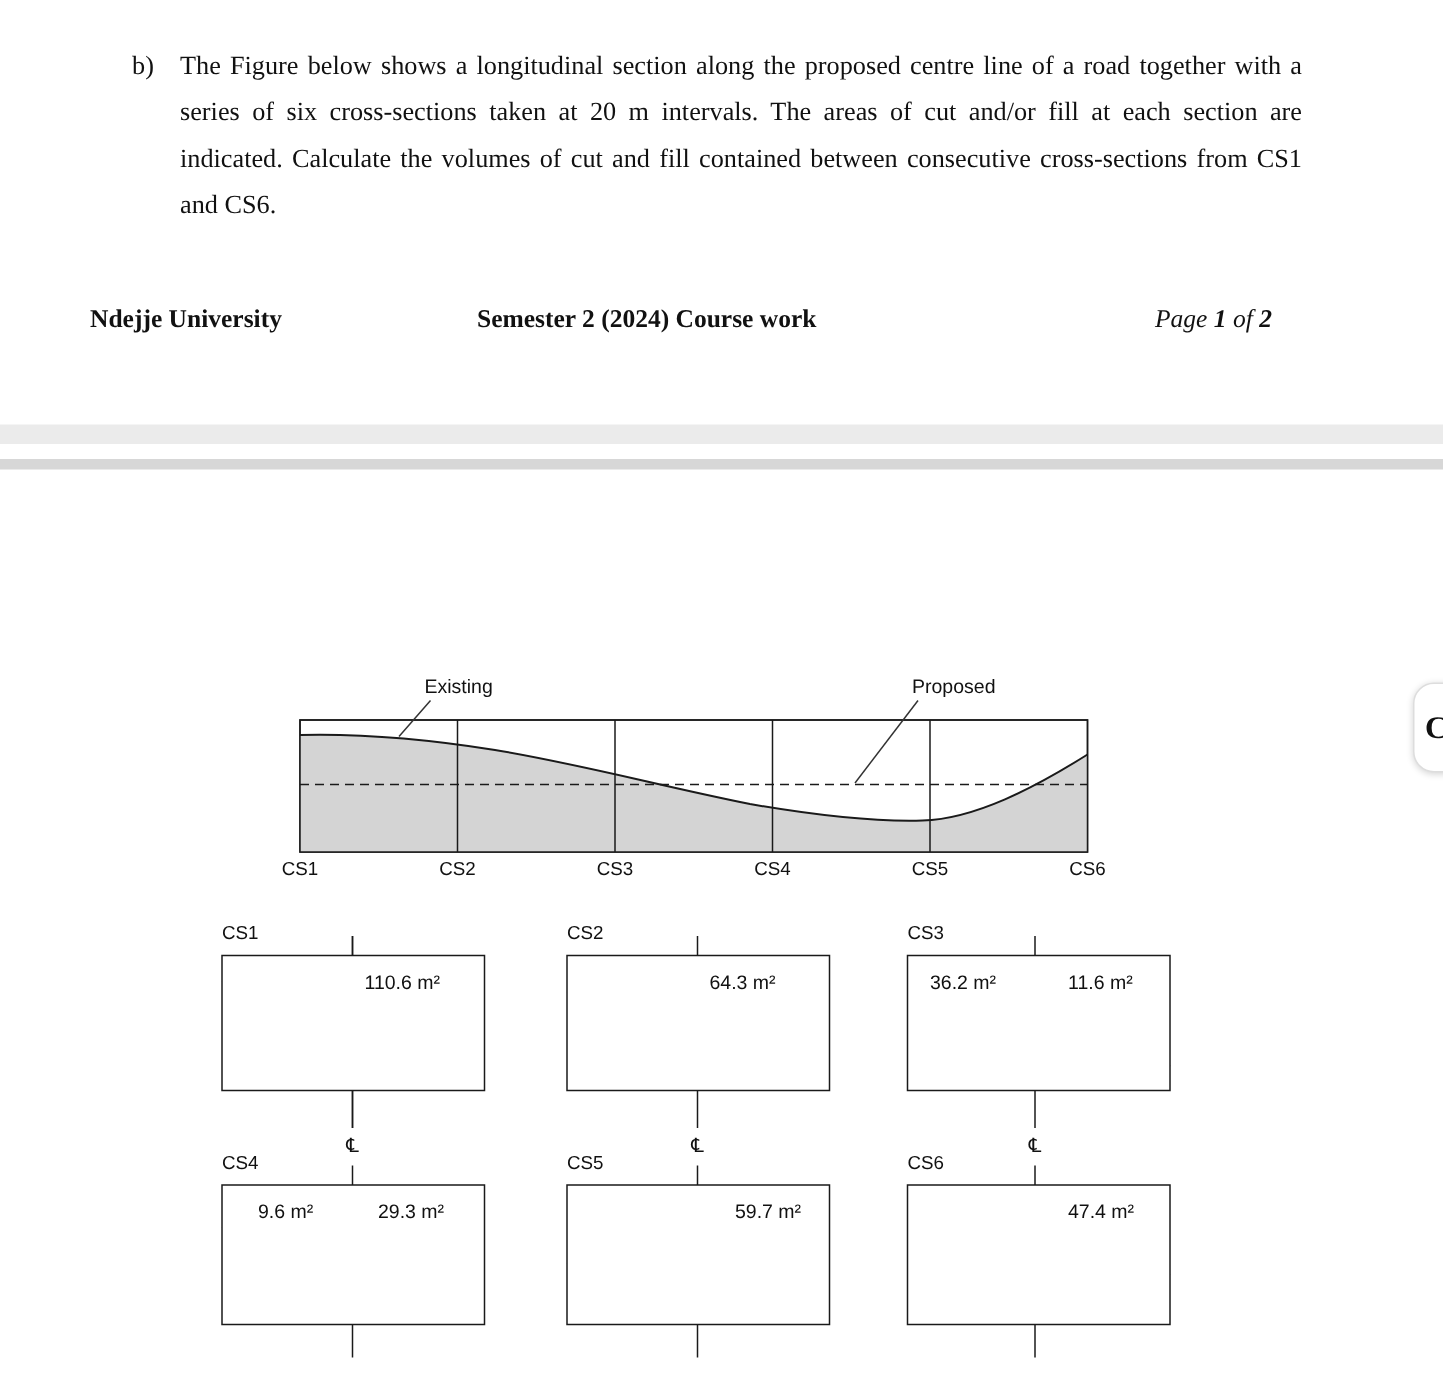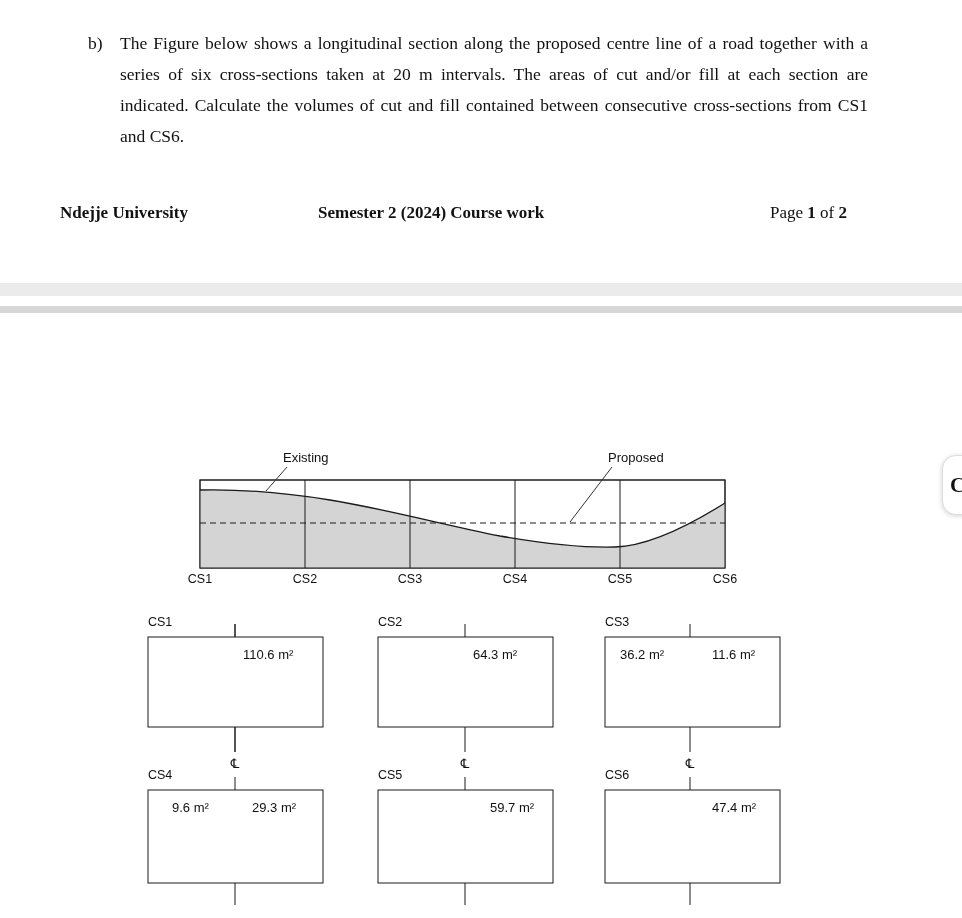--- a/index.html
+++ b/index.html
@@ -11,21 +11,21 @@
 
   
   .question { position:absolute; top:28px; left:88px; width:780px; }
   .q-label { position:absolute; left:0; top:0; font-size:17.5px; line-height:31px; }
   .q-text  { margin-left:32px; width:748px; font-size:17.5px; line-height:31px; text-align:justify; }
 
   
   .footer { position:absolute; top:203px; left:0; width:956px; height:22px; font-size:17px; }
   .f-left   { position:absolute; left:60px;  font-weight:bold; }
   .f-center { position:absolute; left:318px; font-weight:bold;text-align:right; }
-  .f-right  { position:absolute; left:770px; font-weight:normal; }
+  .f-right  { position:absolute; left:770px; font-weight:normal;font-style:italic; }
   .f-right b { font-weight:bold; }
 
   
   .band1 { position:absolute; top:283px; left:0; width:962px; height:13px; background:#ebebeb; }
   .band2 { position:absolute; top:306px; left:0; width:962px; height:7px;  background:#d7d7d7; }
 
   
   .side-tab {
     position:absolute; top:455px; left:942px; width:48px; height:58px;
     background:#ffffff; border:1px solid #ddd; border-radius:14px 0 0 14px;

